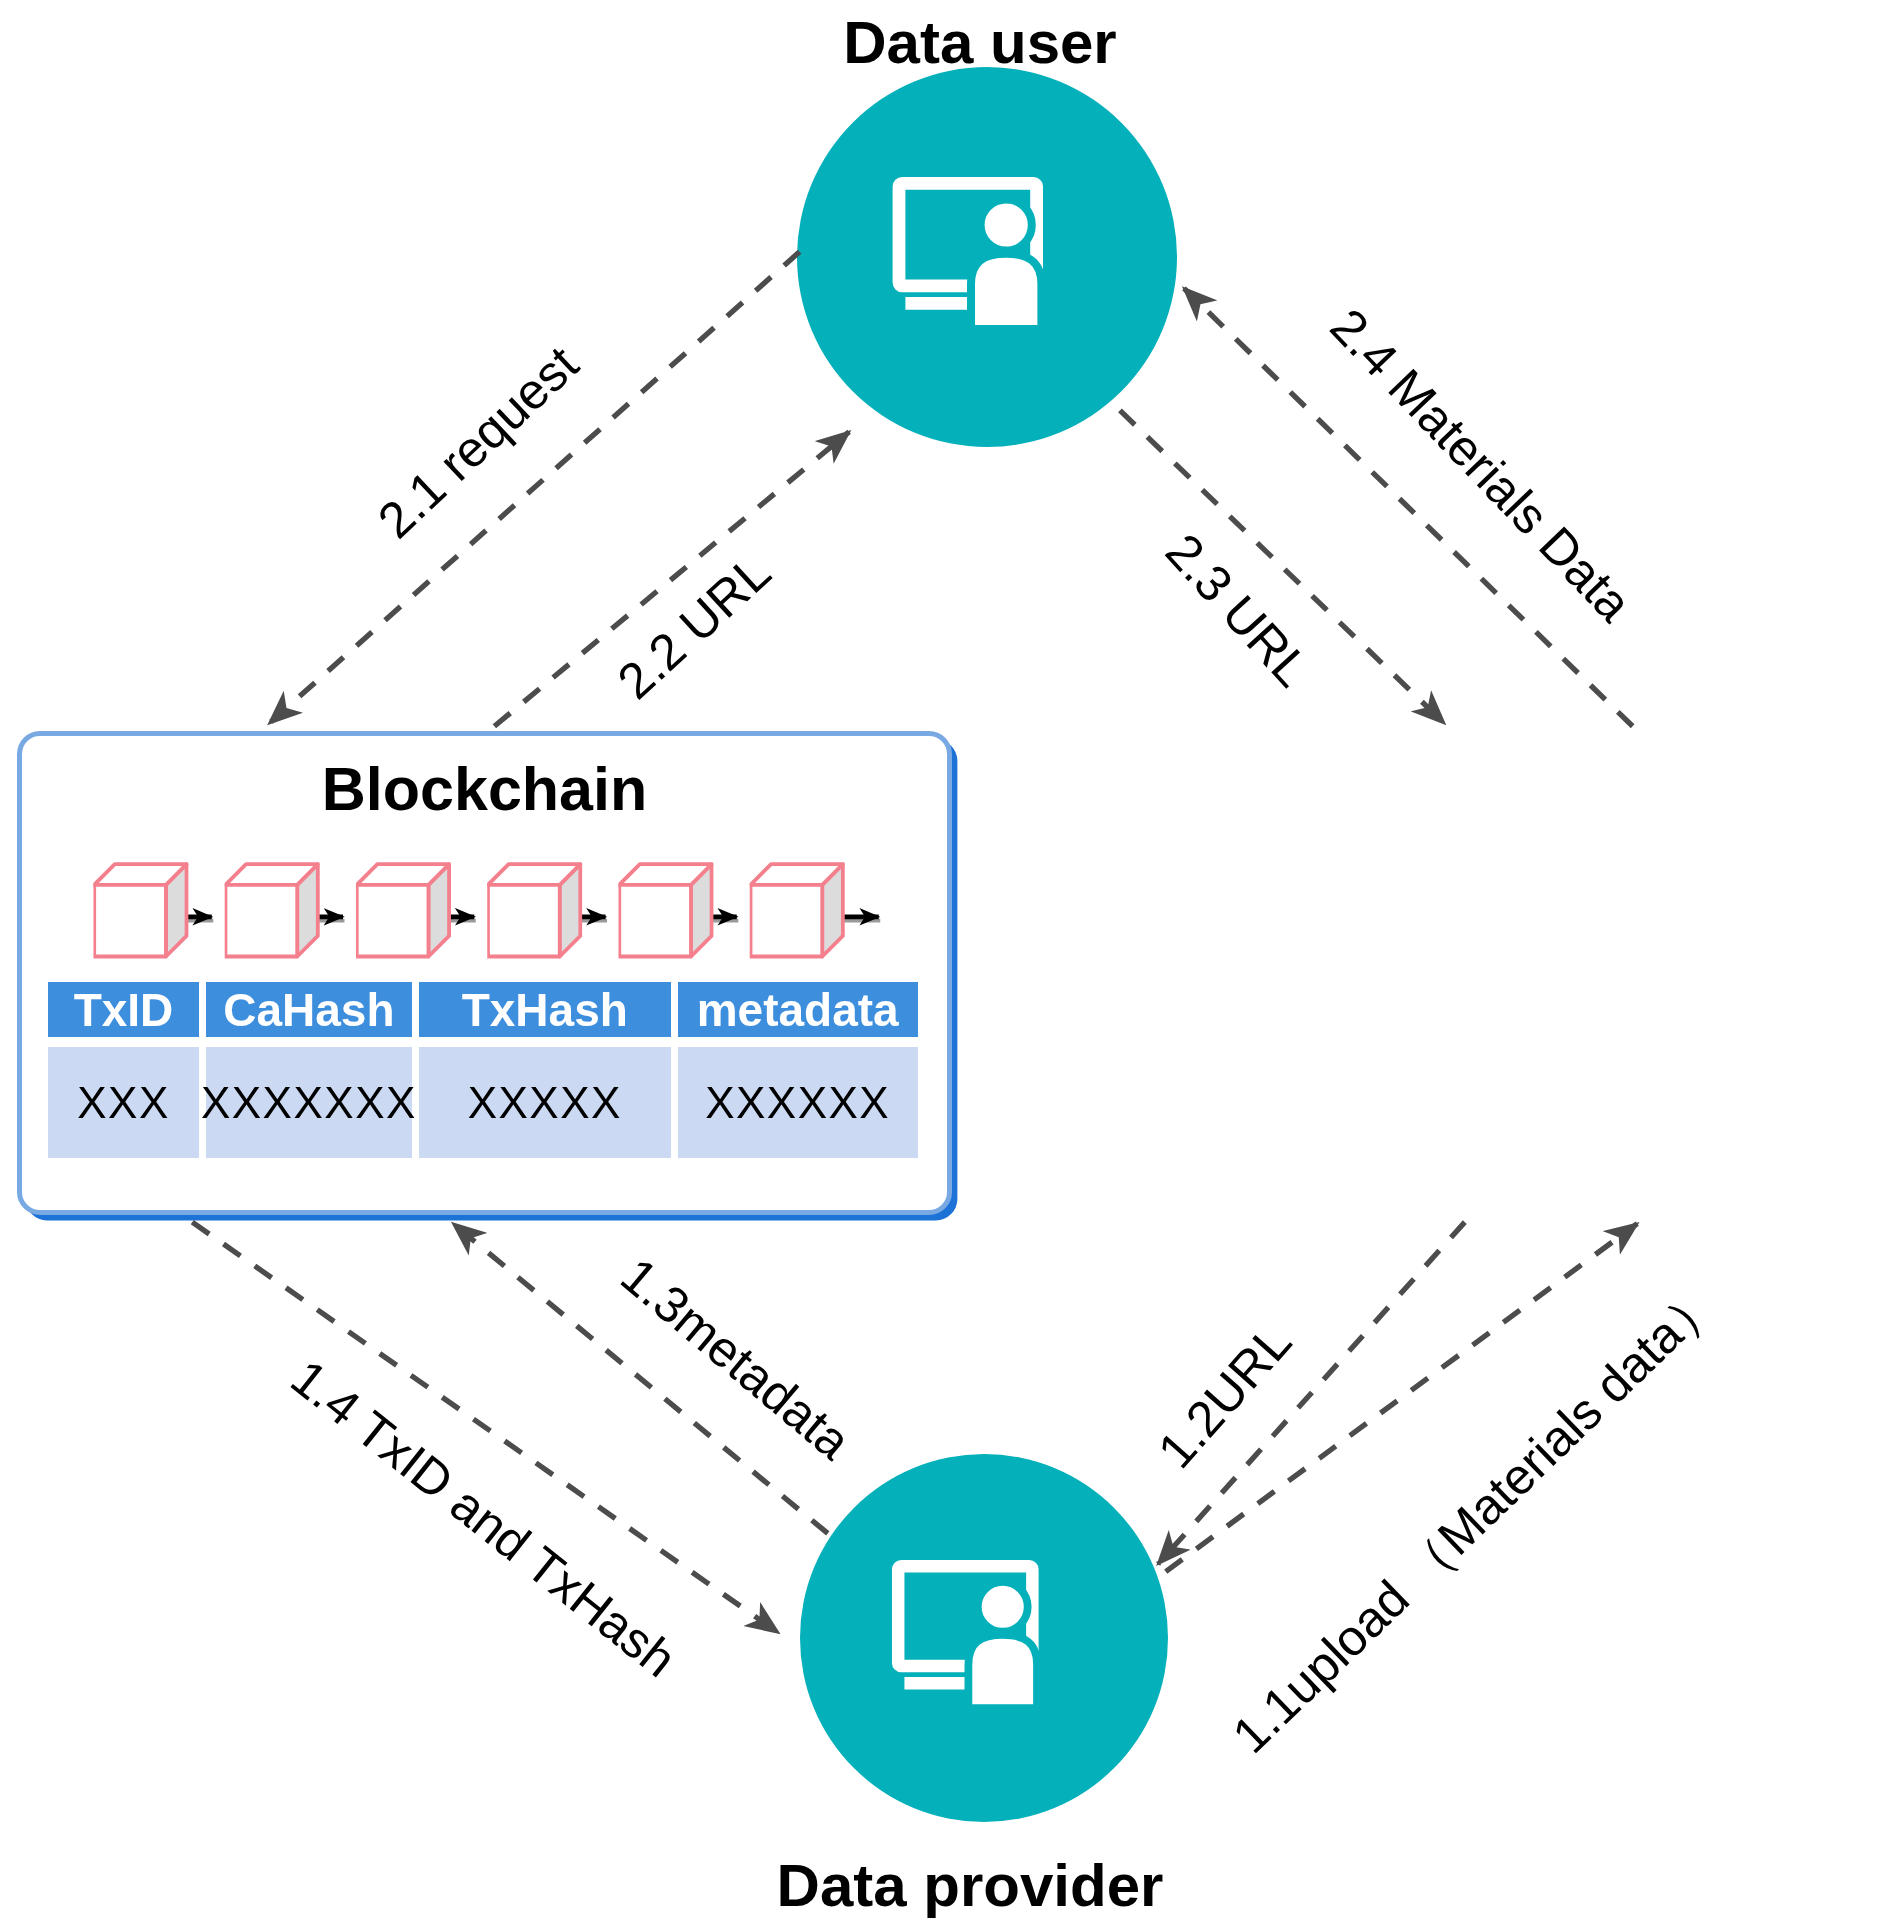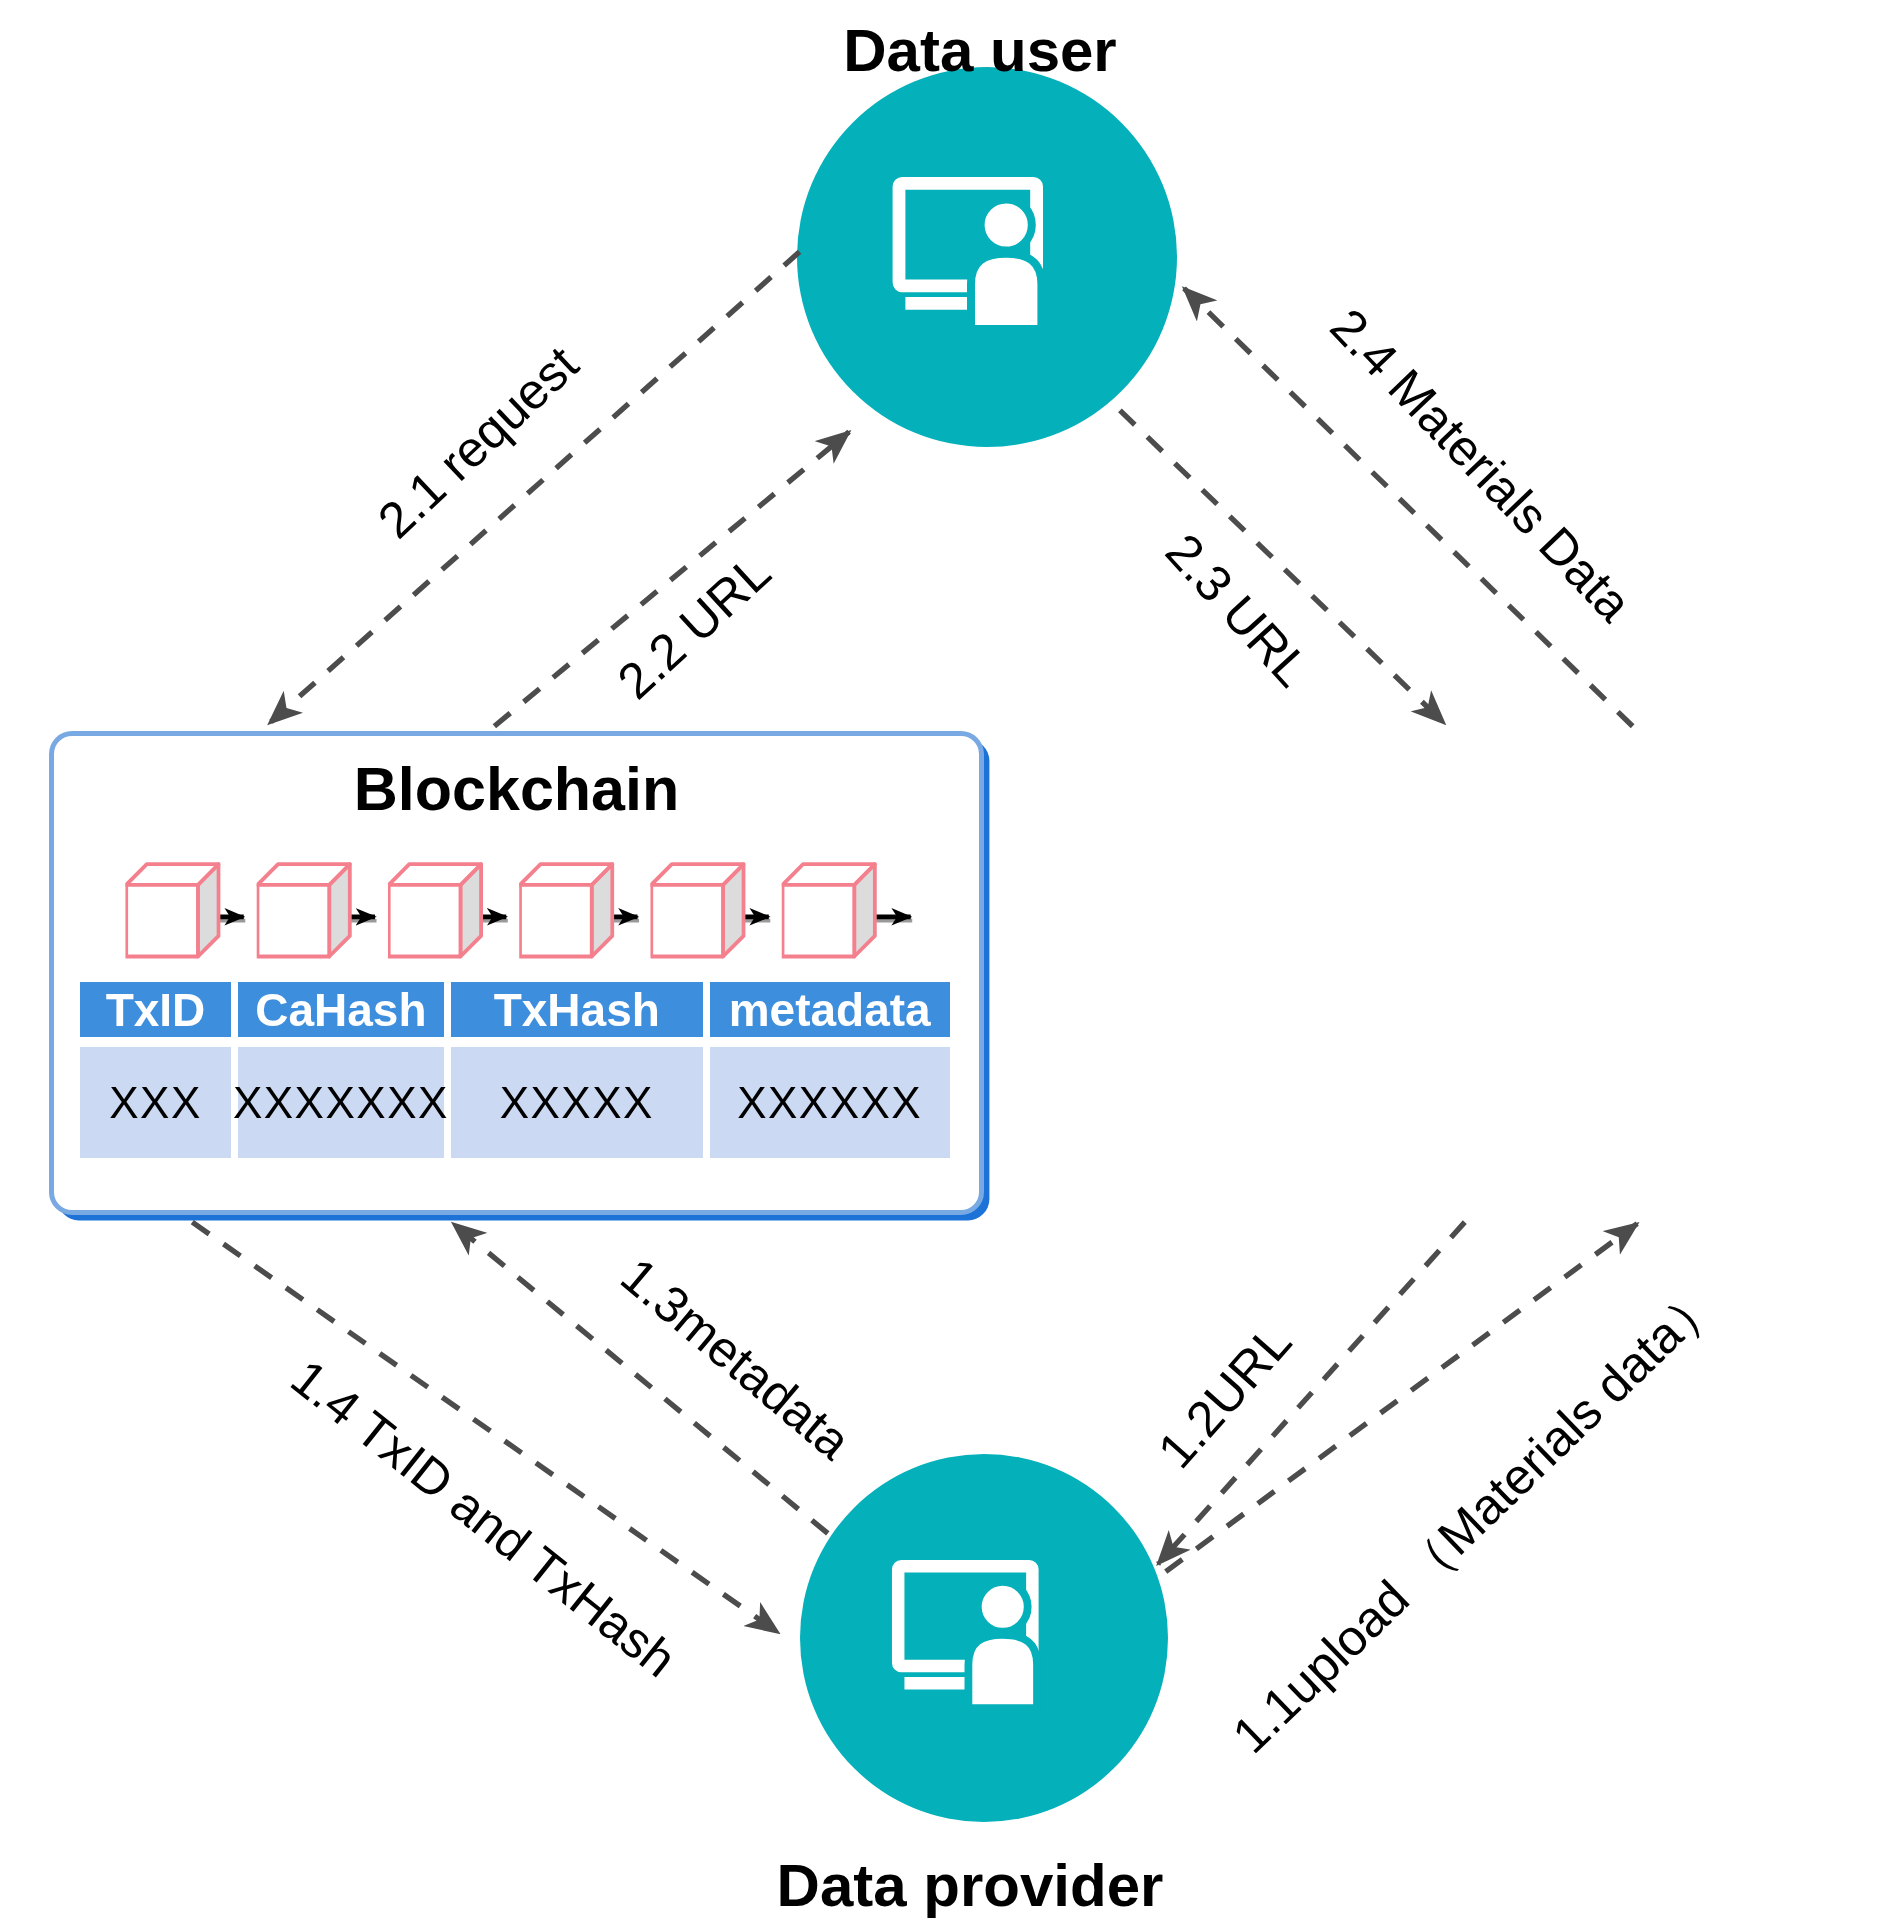--- a/index.html
+++ b/index.html
@@ -29,34 +29,34 @@
   
   .node-label {
     position: absolute;
     transform: translateX(-50%);
     font-size: 60px;
     font-weight: bold;
     color: #000;
     white-space: nowrap;
     z-index: 4;
   }
-  .node-label.top    { left: 980px; top: 16px; }
+  .node-label.top    { left: 980px; top: 8px; }
   .node-label.bottom { left: 970px; top: 1851px; }
 
   
   .box {
     position: absolute;
     box-sizing: border-box;
     background: #ffffff;
     border: 5.3px solid #79A9E3;
     border-radius: 23px;
     box-shadow: 6.9px 6.9px 0 -1.5px #1C72D6;
     z-index: 2;
   }
-  .box.blockchain { left: 17px;   top: 731px; width: 935px; height: 484px; margin-left: 32px; }
+  .box.blockchain { left: 17px;   top: 731px; width: 935px; height: 484px; }
   .box.cloudbox   { left: 1036px; top: 731px; width: 856px; height: 484px; }
   .box-title {
     position: absolute;
     left: 0; right: 0;
     top: 18.3px;
     text-align: center;
     font-size: 61px;
     font-weight: bold;
     color: #000;
   }

